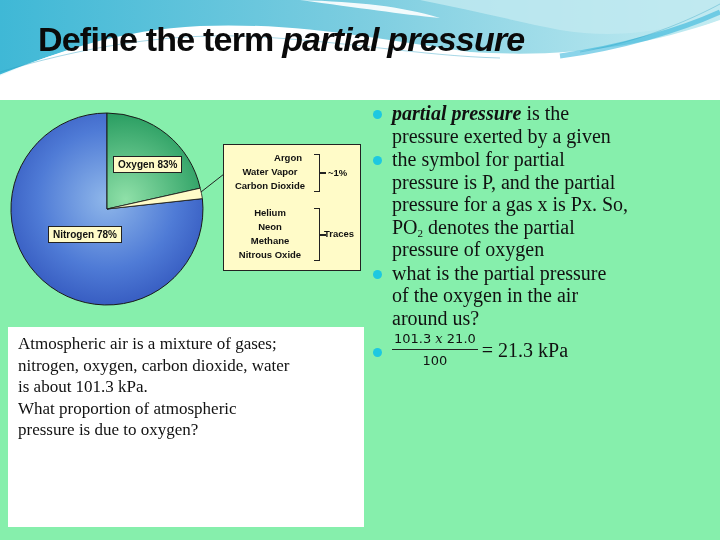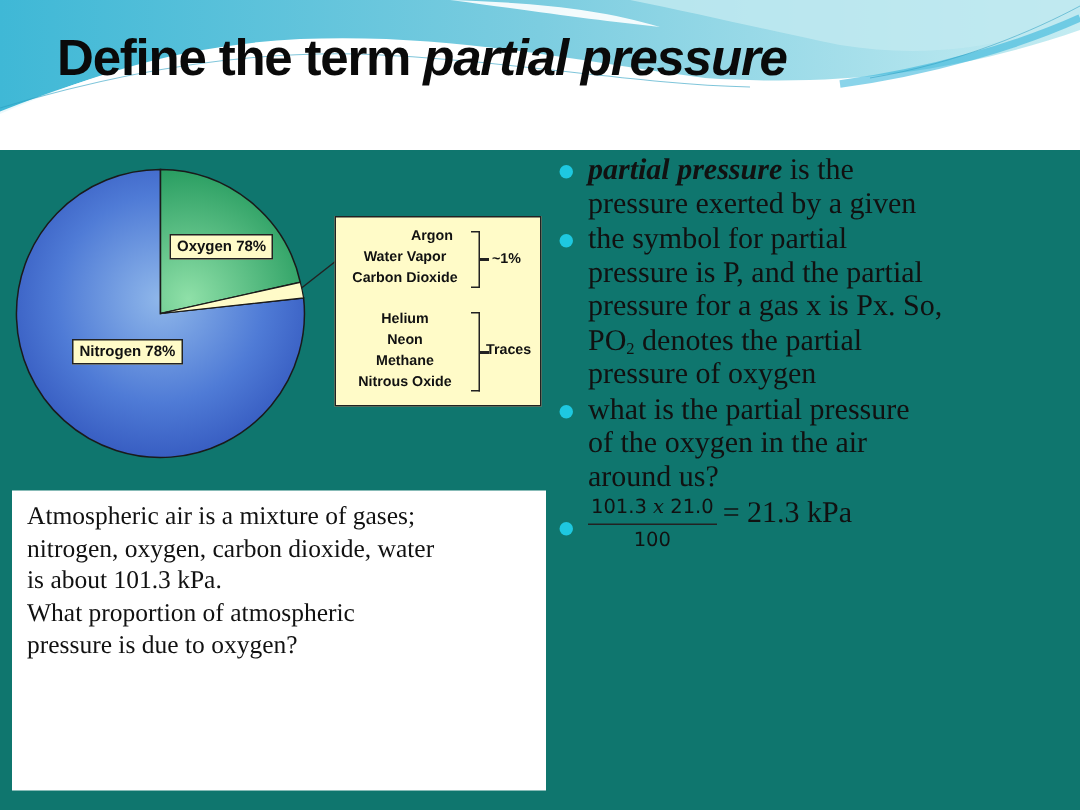--- a/index.html
+++ b/index.html
@@ -1,19 +1,19 @@
 <!DOCTYPE html>
 <html><head>
   <meta charset="utf-8">
   <style>
     * { margin: 0; padding: 0; box-sizing: border-box; }
     html, body { width: 720px; height: 540px; overflow: hidden; background: #ffffff; }
     body { position: relative; font-family: "DejaVu Serif", serif; color: #111; }
 
-    .slide { position: absolute; left: 0; top: 0; width: 720px; height: 540px; background: #0f766e; overflow: hidden; }
+    .slide { position: absolute; left: 0; top: 0; width: 720px; height: 540px; background: #86efac; overflow: hidden; }
     .header-bg { position: absolute; left: 0; top: 0; width: 720px; height: 100px; }
 
     .title {
       position: absolute; left: 38px; top: 20px;
       font-family: "Liberation Sans", sans-serif; font-weight: bold;
       font-size: 34px; letter-spacing: -0.8px; color: #0a0a0a;
       white-space: nowrap;
     }
     .title .em { font-style: italic; }
 
@@ -33,21 +33,21 @@
       color: #111;
     }
     .bullet { position: relative; padding-left: 22px; margin-bottom: 1px; }
     .bullet .dot {
       position: absolute; left: 3px; top: 8px; width: 9px; height: 9px;
       border-radius: 50%; background: #1ec8e0;
     }
     .bullet .bi { font-weight: bold; font-style: italic; }
     sub { font-size: 11px; vertical-align: -3px; line-height: 0; }
 
-    .formula { display: flex; align-items: flex-start; }
+    .formula { display: flex; align-items: center; }
     .frac { display: inline-flex; flex-direction: column; align-items: center; font-family: "DejaVu Sans", sans-serif; font-size: 13px; margin-right: 4px; }
     .frac .num { padding: 0 2px 2px; border-bottom: 1.5px solid #222; line-height: 16px; }
     .frac .num i { font-family: "DejaVu Serif", serif; }
     .frac .den { line-height: 18px; padding-top: 2px; }
     .eq { font-size: 20px; }
 
     .pie-label {
       position: absolute; background: #fffbc8; border: 1.5px solid #222;
       font-family: "Liberation Sans", sans-serif; font-weight: bold; font-size: 10px;
       padding: 2px 4px; white-space: nowrap; color: #111;
@@ -106,21 +106,21 @@
           <stop offset="1" stop-color="#2a9e62"></stop>
         </radialGradient>
       </defs>
 
       <path d="M107,109 L107,13 A96,96 0 1 0 202.4,98.6 Z" fill="url(#blueG)" stroke="#1a1a1a" stroke-width="1"></path>
       <path d="M107,109 L107,13 A96,96 0 0 1 200.2,88.2 Z" fill="url(#greenG)" stroke="#1a1a1a" stroke-width="1"></path>
       <path d="M107,109 L200.2,88.2 A96,96 0 0 1 202.4,98.6 Z" fill="#fffbc8" stroke="#1a1a1a" stroke-width="0.8"></path>
       <line x1="201" y1="92" x2="224" y2="74" stroke="#222" stroke-width="1"></line>
     </svg>
 
-    <div class="pie-label" style="left:113px;top:56px;">Oxygen 78%</div>
+    <div class="pie-label" style="left:113px;top:56px;">Oxygen 83%</div>
     <div class="pie-label" style="left:48px;top:126px;">Nitrogen 78%</div>
   </div>
 
   <div class="legend-box">
     <div class="gas" style="left:0;top:7px;padding-left:36px;">Argon</div>
     <div class="gas" style="left:0;top:21px;">Water Vapor</div>
     <div class="gas" style="left:0;top:35px;">Carbon Dioxide</div>
     <div class="bracket" style="left:90px;top:9px;height:38px;"></div>
     <div class="tick" style="left:96px;top:27px;"></div>
     <div class="grp" style="left:104px;top:22px;">~1%</div>

